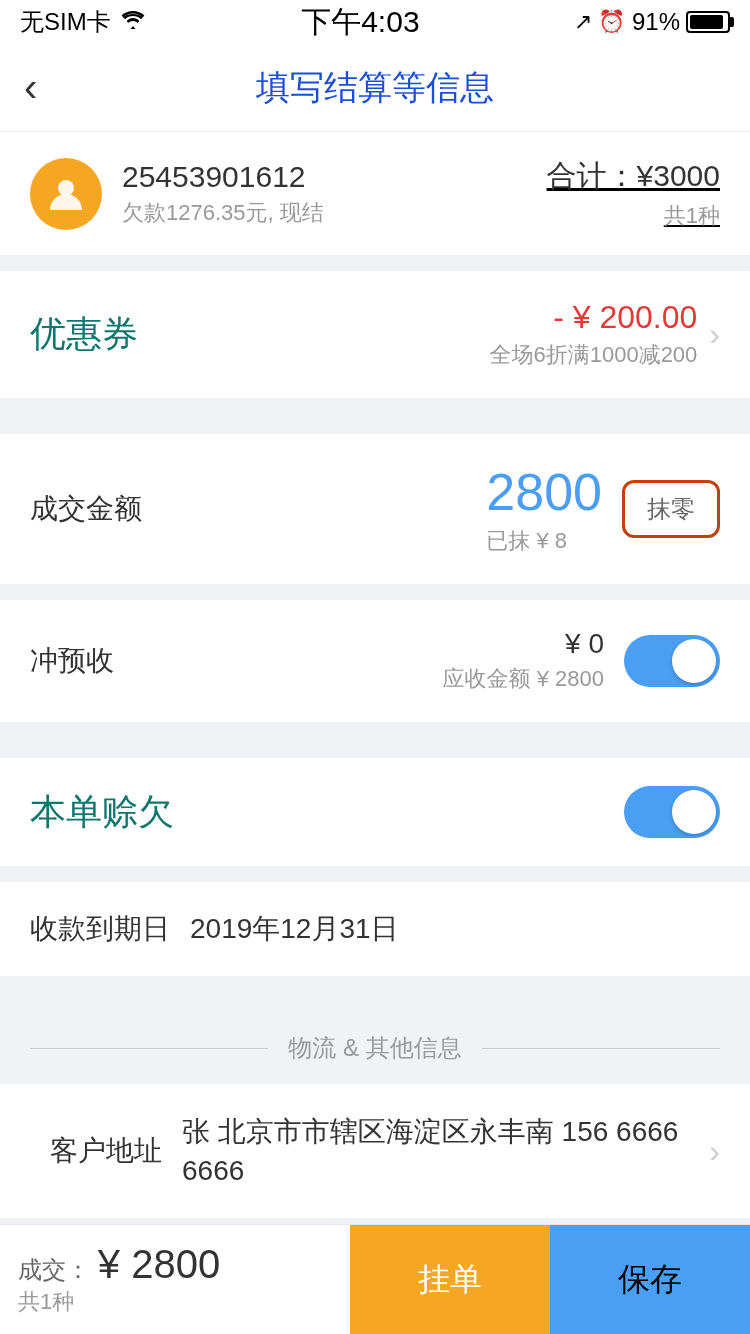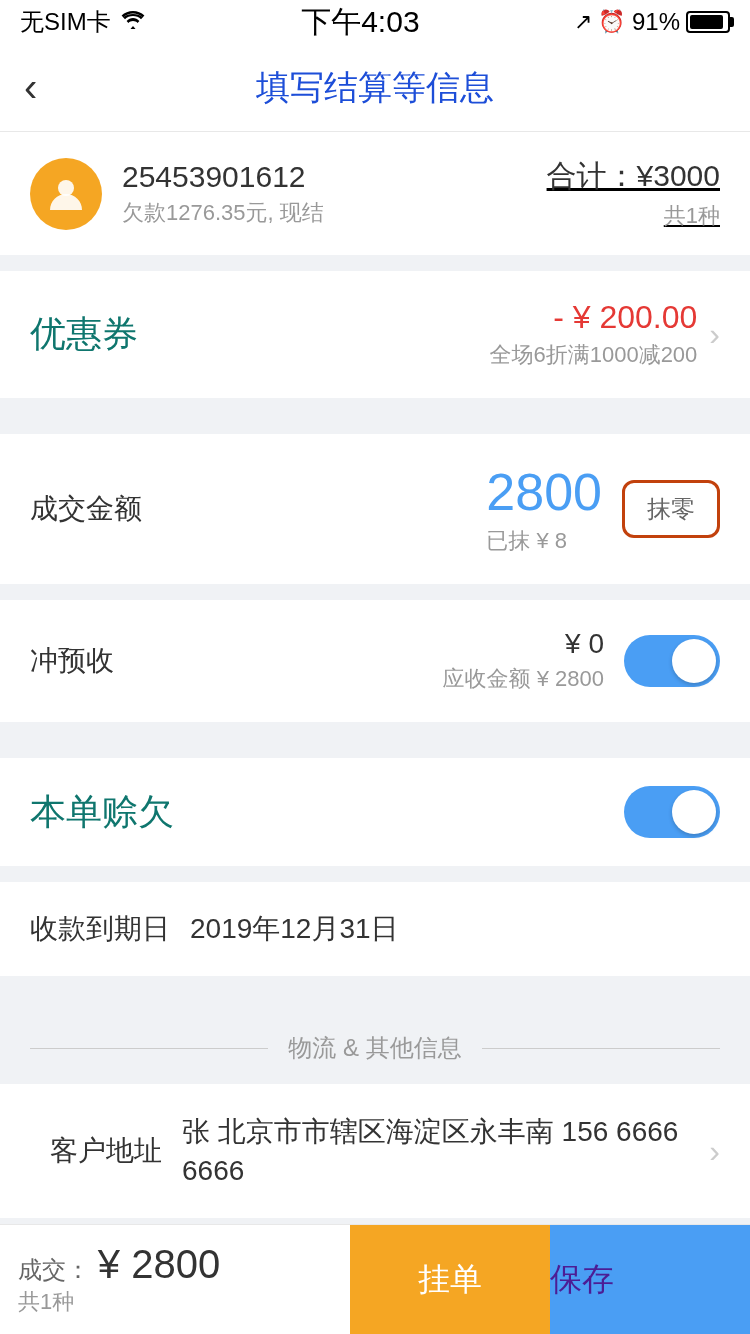--- a/index.html
+++ b/index.html
@@ -241,23 +241,23 @@
       color: #fff;
       cursor: pointer;
       margin-left: 32px;
     }
     .bottom-btn-save {
       width: 200px;
       height: 110px;
       background: #4a9ef4;
       display: flex;
       align-items: center;
-      justify-content: flex-start;
+      justify-content: center;
       font-size: 32px;
-      color: #4c1d95;
+      color: #000000;
       cursor: pointer;
     }
     
     .battery {
       width: 44px;
       height: 22px;
       border: 2px solid #000;
       border-radius: 4px;
       position: relative;
       display: inline-flex;

